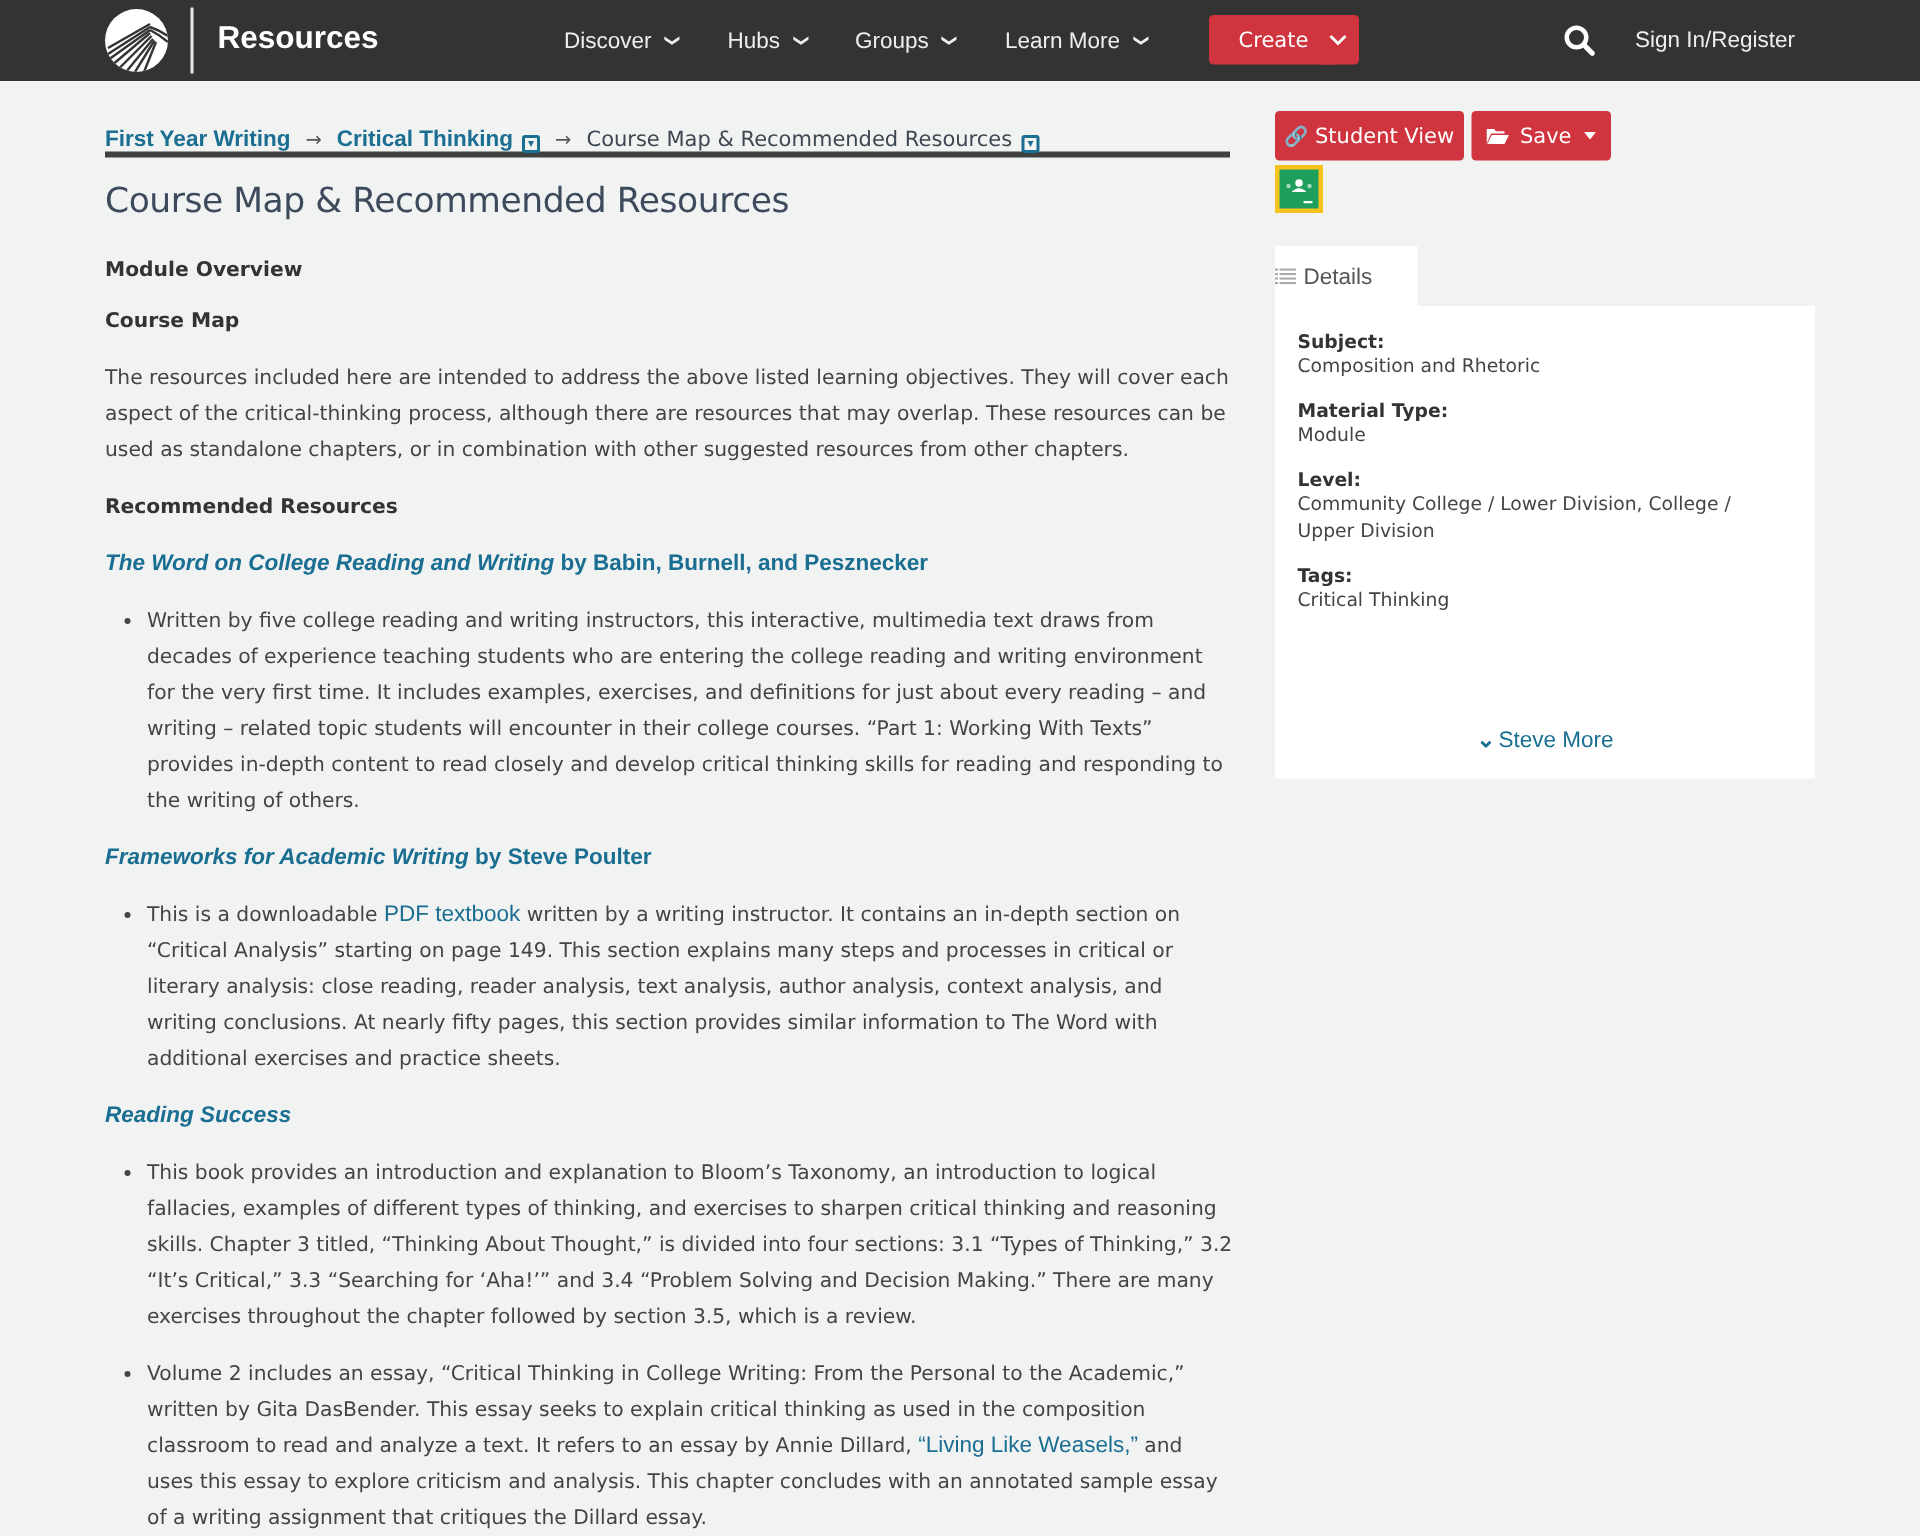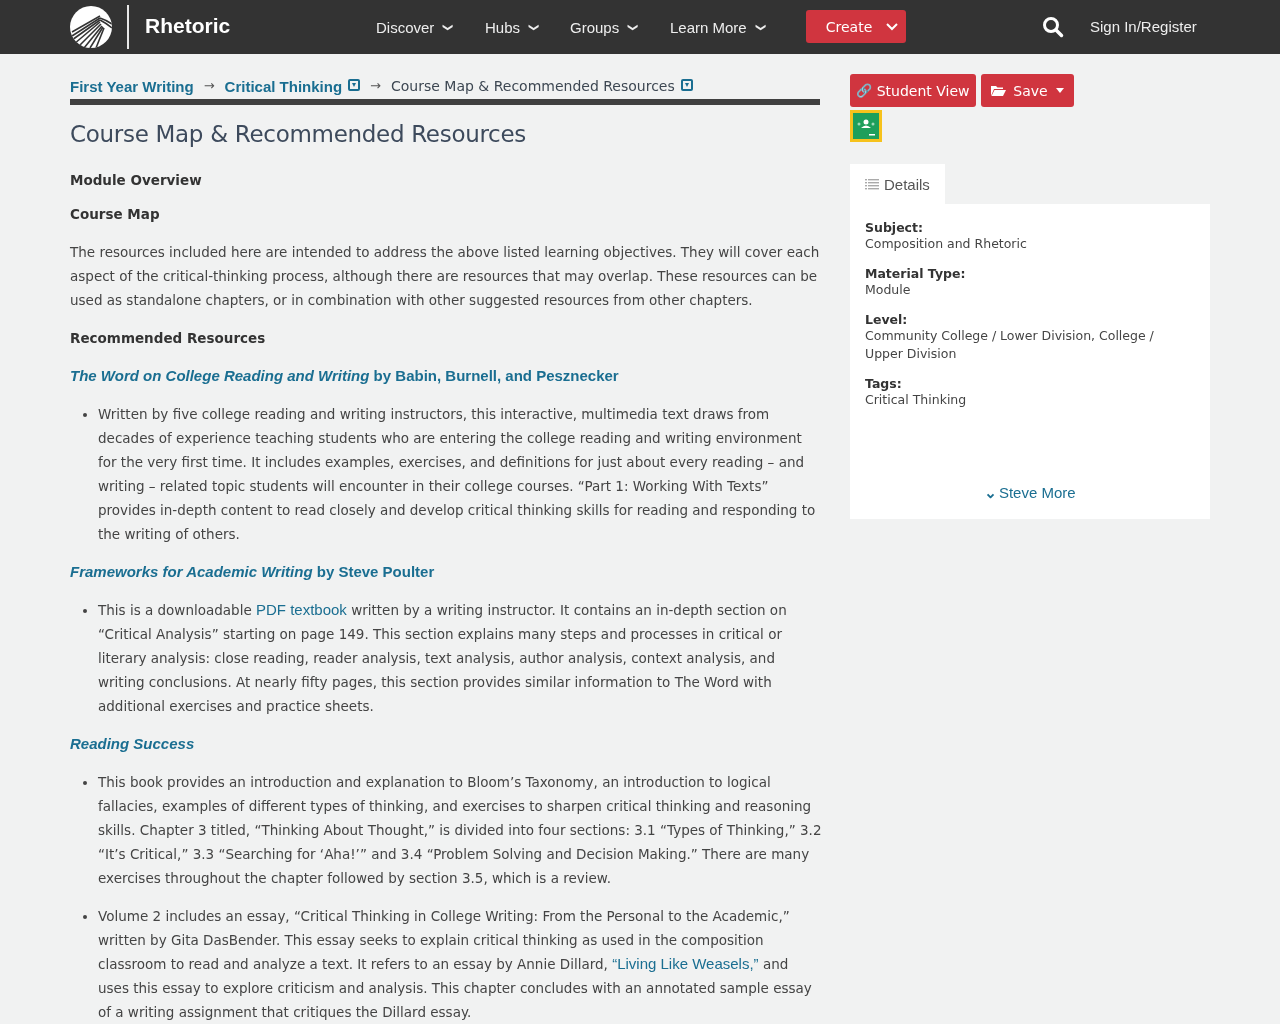--- a/index.html
+++ b/index.html
@@ -9,37 +9,37 @@
 .logo{position:absolute;left:70px;top:6px;width:42px;height:42px;border-radius:50%;background:#fff;overflow:hidden}
 .logo svg{display:block}
 .logo-div{position:absolute;left:127px;top:5px;width:2px;height:44px;background:#e8e8e8}
 .brand{position:absolute;left:145px;top:14px;font-family:"Liberation Sans",sans-serif;font-weight:bold;font-size:21px;color:#fff}
 .nav{position:absolute;top:0;height:54px;display:flex;align-items:center;font-family:"Liberation Sans",sans-serif;font-size:15px;color:#eee}
 .nav .chev{margin-left:10px;font-size:10px}
 .btn-create{position:absolute;left:806px;top:10px;width:86px;height:33px;background:#d0353f;border-radius:3px;color:#fff;font-size:14px;display:flex;align-items:center;justify-content:center}
 .btn-create-dd{position:absolute;left:878px;top:10px;width:28px;height:33px;background:#d0353f;border-radius:3px;color:#fff;display:flex;align-items:center;justify-content:center}
 .search{position:absolute;left:1042px;top:16px}
 .signin{position:absolute;left:1090px;top:18px;font-family:"Liberation Sans",sans-serif;font-size:15px;color:#eee}
-.crumbs{position:absolute;left:70px;top:78px;width:750px;height:27px;border-bottom:6px solid #404040;font-size:14.5px;display:flex;align-items:flex-start}
+.crumbs{position:absolute;left:70px;top:78px;width:750px;height:27px;border-bottom:4px solid #404040;font-size:14.5px;display:flex;align-items:flex-end}
 .crumb-link{font-family:"Liberation Sans",sans-serif;font-weight:bold;color:#1a6e91;font-size:15px}
 .arrow{color:#555;margin:0 10px;font-size:13px}
 .crumb-cur{color:#3d4752;font-size:14px}
 .dd-icon{display:inline-block;width:12px;height:12px;border:2px solid #1a6e91;border-radius:2px;margin-left:6px;position:relative;top:1px;vertical-align:baseline}
 .dd-icon::after{content:"";position:absolute;left:2px;top:2px;border-left:2.5px solid transparent;border-right:2.5px solid transparent;border-top:4px solid #1a6e91}
 .title{position:absolute;left:70px;top:121px;font-family:"DejaVu Sans",sans-serif;font-size:23px;color:#3d4a5c;font-weight:normal;letter-spacing:-0.3px}
 .main{position:absolute;left:70px;top:168px;width:752px;font-size:13.5px;line-height:24px;color:#444}
 .h-bold{font-weight:bold;color:#333;font-size:13.5px}
 .res-title{font-family:"Liberation Sans",sans-serif;font-weight:bold;color:#1a6e91;font-size:15px}
 .res-title i{font-style:italic}
 ul{margin-left:28px}
 li{margin-bottom:0}
 .link{color:#1a6e91;font-family:"Liberation Sans",sans-serif;font-size:15px}
 .side-btn{position:absolute;top:74px;height:33px;background:#d0353f;border-radius:3px;color:#fff;font-size:14px;display:flex;align-items:center;justify-content:center}
 .classroom{position:absolute;left:850px;top:110px;width:32px;height:32px;border:3px solid #f6c21c;background:#1e9f5b}
-.tab{position:absolute;left:850px;top:164px;width:95px;height:40px;background:#fff;font-family:"Liberation Sans",sans-serif;font-size:15px;color:#555;display:flex;align-items:center;padding-left:15px}
+.tab{position:absolute;left:850px;top:164px;width:95px;height:40px;background:#fff;font-family:"Liberation Sans",sans-serif;font-size:15px;color:#555;display:flex;align-items:center;padding-left:0}
 .panel{position:absolute;left:850px;top:204px;width:360px;height:315px;background:#fff;padding:16px 15px;font-size:12.5px;color:#444}
 .panel .lbl{font-weight:bold;color:#333}
 .panel .val{line-height:18px;margin-bottom:13px}
 .login{margin-top:18px}
 .show-more{position:absolute;left:0;width:360px;top:280px;text-align:center;font-family:"Liberation Sans",sans-serif;font-size:15px;color:#1a6e91}
 </style>
 </head>
 <body>
 
 <div class="topbar">
@@ -53,21 +53,21 @@
         <path d="M8 41 L31 18"></path>
           <path d="M14 42 L32 20"></path>
           <path d="M20 42 L33 21"></path>
           <path d="M26 42 L34 22"></path>
         <path d="M30 12 Q36 14 42 18"></path>
           <path d="M30 14 Q36 17 42 22"></path>
       </g>
     </svg>
   </div>
   <div class="logo-div"></div>
-  <div class="brand">Rhetoric</div>
+  <div class="brand">Resources</div>
 
   <div class="nav" style="left:376px">
       <span>Discover</span>
       <span class="chev" style="display: inline-block; transform: rotate(90deg);">❯</span>
     </div>
   <div class="nav" style="left:485px">
       <span>Hubs</span>
       <span class="chev" style="display: inline-block; transform: rotate(90deg);">❯</span>
     </div>
   <div class="nav" style="left:570px">

